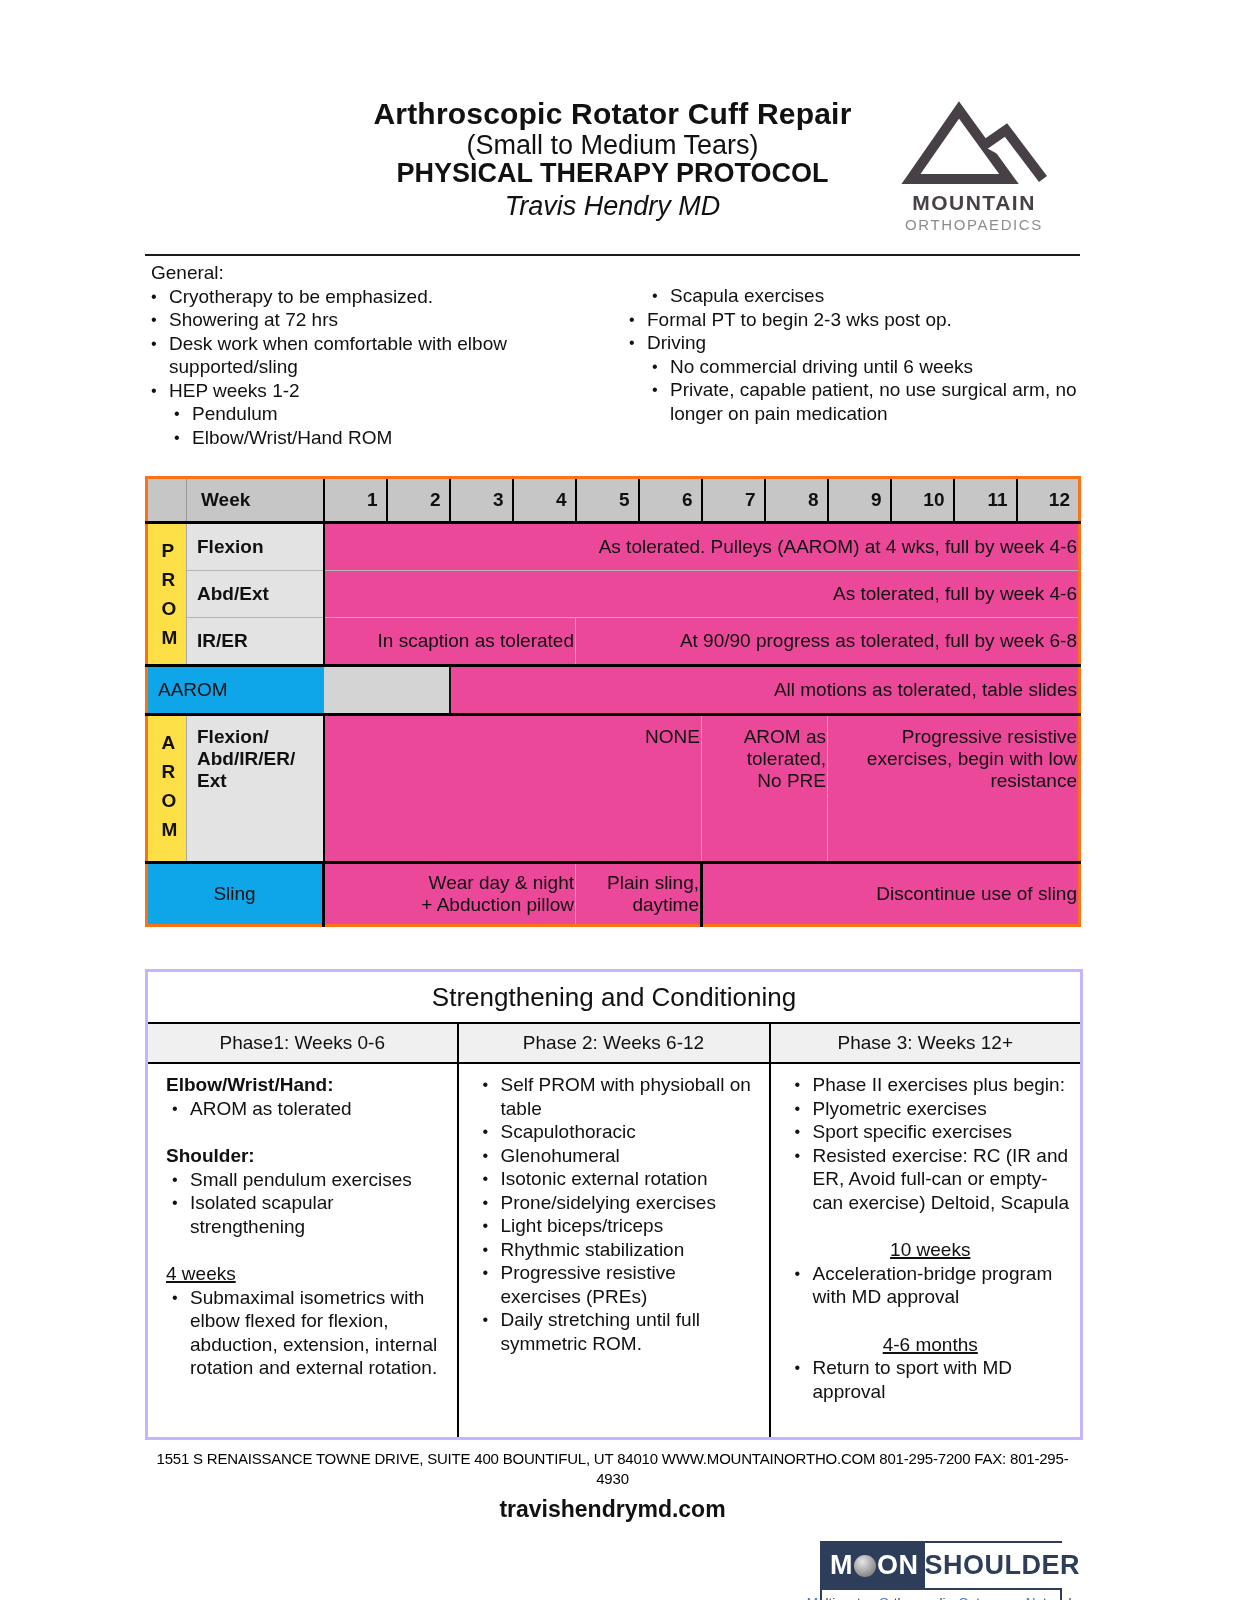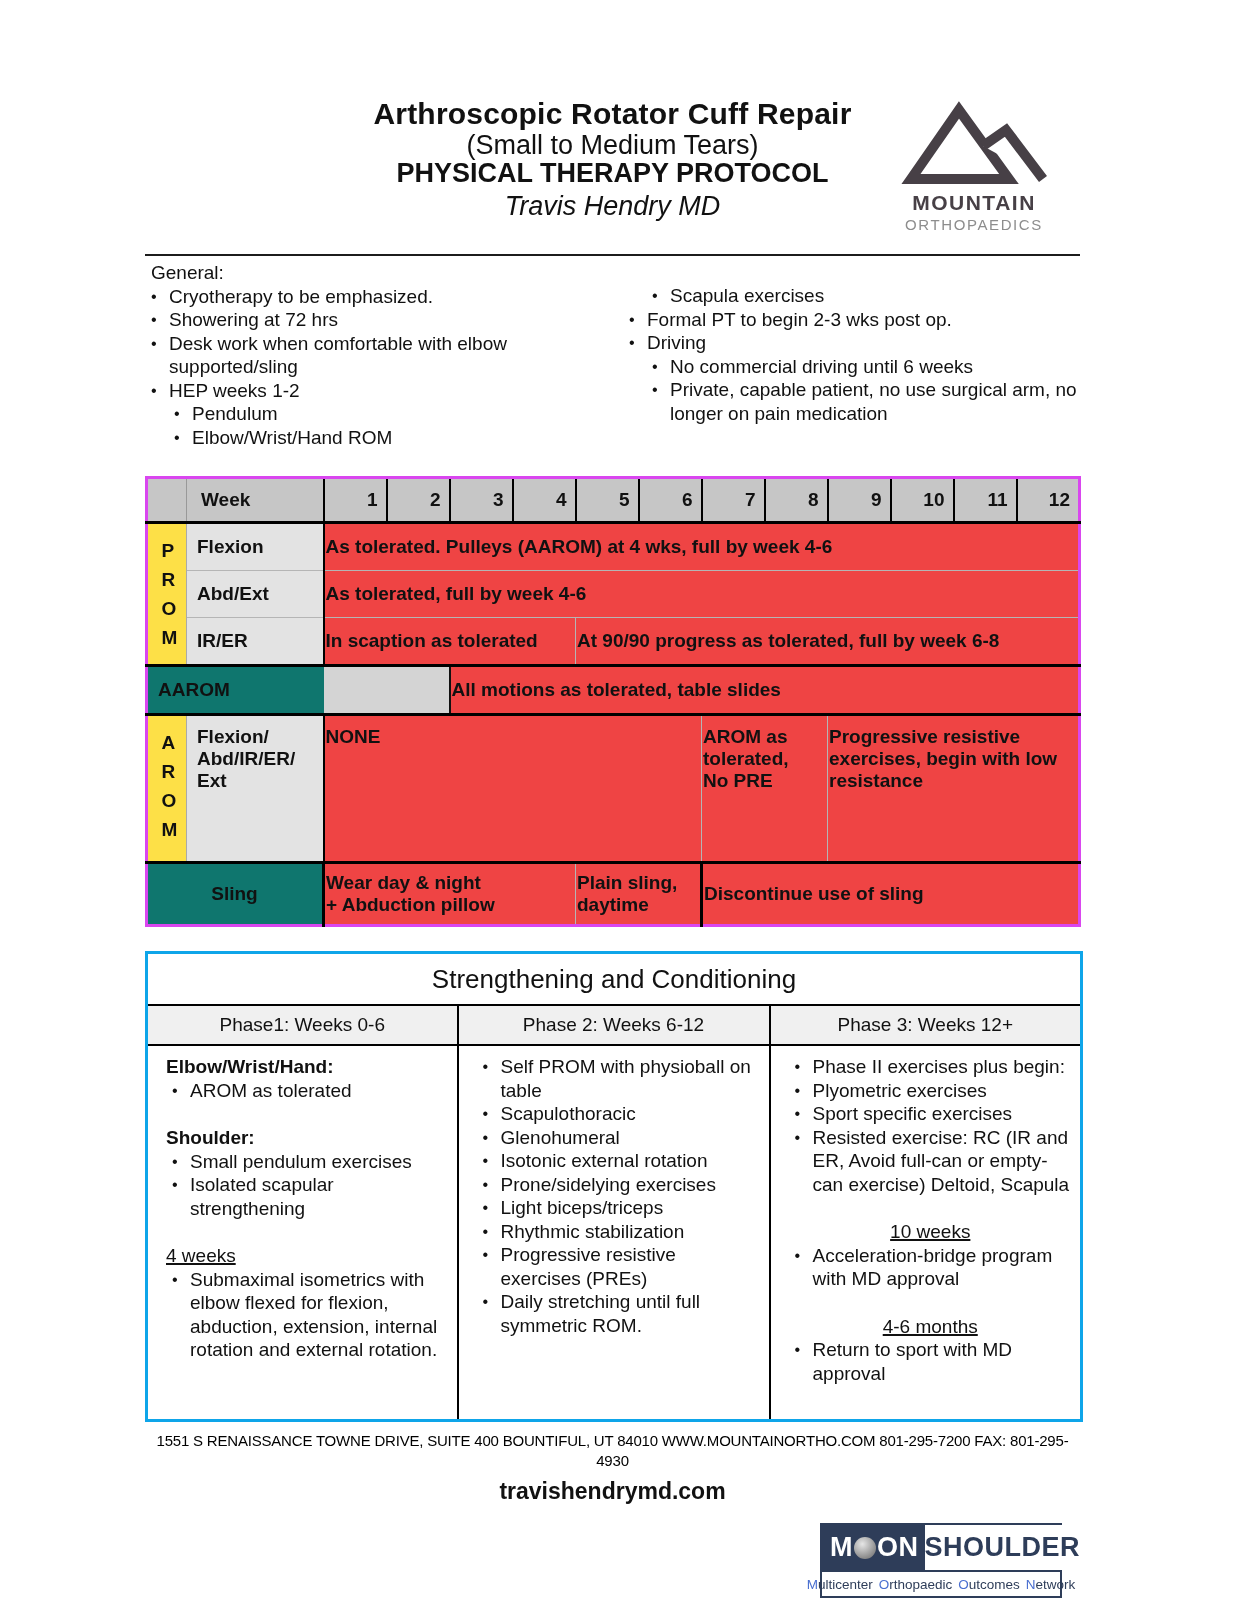--- a/index.html
+++ b/index.html
@@ -24,50 +24,50 @@
   .general{display:flex;margin-top:5px;font-size:19px;line-height:23.5px;}
   .gen-left{width:478px;}
   .gen-right{flex:1;padding-top:23px;}
   .gen-heading{padding-left:6px;}
   .b-item{position:relative;padding-left:24px;}
   .b-item::before{content:"•";position:absolute;left:6px;top:0;font-size:.85em;}
   .b-item.lvl2{margin-left:23px;}
 
   
   table.rom{margin-top:27px;border-collapse:collapse;table-layout:fixed;width:935px;
-            border:3px solid #d946ef;font-size:19px;}
+            border:3px solid #f97316;font-size:19px;}
   table.rom td, table.rom th{overflow:hidden;}
   .rom .hdr th{background:#c6c6c6;border-bottom:3px solid #000;height:40px;font-weight:bold;}
   .rom .hdr .cA{border-right:1px solid #999;}
   .rom .hdr .wk{text-align:left;padding-left:14px;border-right:2px solid #000;}
   .rom .hdr .wnum{text-align:right;padding-right:8px;border-left:2px solid #000;}
   .rom .grp{background:#fde047;border-right:1px solid #aaa;text-align:center;}
   .rom .grp.topal{vertical-align:top;padding-top:12px;}
   .vert{display:inline-block;width:1.05ch;word-break:break-all;line-height:29px;font-weight:bold;}
   .rom .sub{background:#e3e3e3;border-right:2px solid #000;text-align:left;padding-left:10px;font-weight:bold;}
-  .rom .val{text-align:left;background:#ef4444;font-weight:bold;}
+  .rom .val{text-align:right;background:#ec4899;}
   .rom tr.r-flexion td, .rom tr.r-abdext td{border-bottom:1px solid #b5b5b5;}
   .rom tr.r-flexion td, .rom tr.r-abdext td, .rom tr.r-irer td{height:44px;}
   .rom .split{border-left:1px solid #b5b5b5;}
   .rom tr.grp-top td{border-top:3px solid #000;}
-  .rom .lab2{background:#0f766e;font-weight:bold;padding-left:10px;}
+  .rom .lab2{background:#0ea5e9;font-weight:normal;padding-left:10px;}
   .rom .lab2.center{text-align:center;padding-left:0;}
   .rom tr.r-aarom td{height:44px;}
   .rom .empty{background:#d4d4d4;border-right:2px solid #111;}
   .rom tr.r-arom td{height:132px;vertical-align:top;}
   .rom tr.r-arom .sub{padding-top:10px;}
   .rom tr.r-arom .val{padding-top:10px;}
   .rom tr.r-sling td{height:58px;vertical-align:middle;}
   .rom .thickL{border-left:3px solid #000;}
   .rom .thickR{border-right:3px solid #000;}
   .pre{white-space:pre-line;}
 
   
-  table.strength{margin-top:24px;border-collapse:collapse;table-layout:fixed;width:935px;
-                 border:3px solid #0ea5e9;font-size:19px;}
+  table.strength{margin-top:42px;border-collapse:collapse;table-layout:fixed;width:935px;
+                 border:3px solid #c4b5fd;font-size:19px;}
   .strength .stitle{height:48px;text-align:center;font-size:26px;border-bottom:2px solid #000;}
   .strength th.phase{background:#f0f0f0;height:36px;font-weight:normal;text-align:center;
                      border:2px solid #000;border-top:none;}
   .strength td.pcol{vertical-align:top;border-left:2px solid #000;height:352px;
                     padding:9px 8px 12px 18px;line-height:23.5px;}
   .strength td.pcol:first-child{border-left:none;}
   .h{font-weight:bold;}
   .hu{font-weight:normal;text-decoration:underline;text-decoration-thickness:1.5px;}
   .center{text-align:center;}
   .gap{height:24px;}

